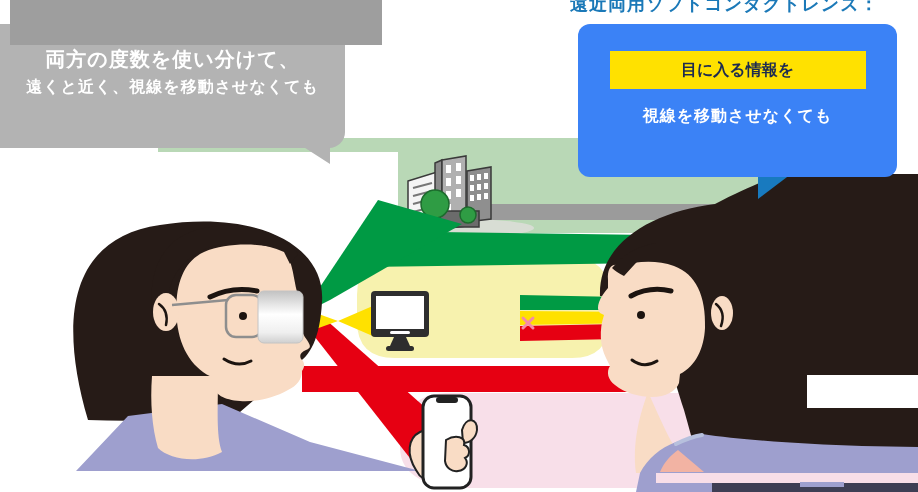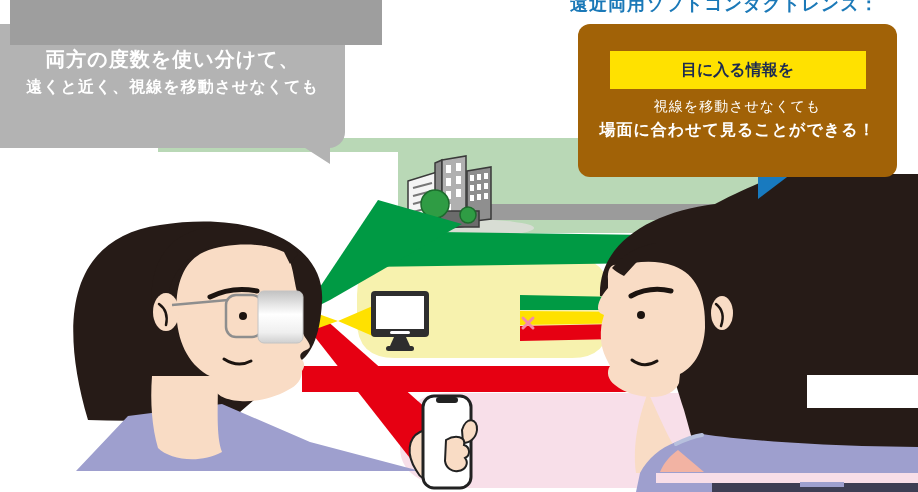--- a/index.html
+++ b/index.html
@@ -10,29 +10,29 @@
   .gray-bubble{position:absolute;left:0;top:24px;width:345px;height:124px;background:#b3b3b3;
                border-radius:0 16px 16px 0;z-index:4;color:#fff;text-align:center;box-sizing:border-box;padding-top:20px;}
   .gray-bubble .t1{font-size:20px;font-weight:bold;line-height:30px;letter-spacing:1px;}
   .gray-bubble .t2{font-size:16px;font-weight:bold;line-height:25px;letter-spacing:1px;}
   .gray-tail{position:absolute;left:302px;top:146px;width:0;height:0;border-top:18px solid #b3b3b3;
              border-left:28px solid transparent;z-index:3;}
   .cat-bar{position:absolute;left:10px;top:0;width:372px;height:45px;background:#9e9e9e;z-index:5;}
   
   .top-label{position:absolute;left:570px;top:-8px;font-size:18px;font-weight:bold;color:#1b79b8;
              letter-spacing:1px;z-index:5;white-space:nowrap;}
-  .blue-bubble{position:absolute;left:578px;top:24px;width:319px;height:153px;background:#a16207;
+  .blue-bubble{position:absolute;left:578px;top:24px;width:319px;height:153px;background:#3b82f6;
                border-radius:12px;z-index:4;text-align:center;box-sizing:border-box;padding-top:27px;}
   .blue-tail{position:absolute;left:758px;top:171px;width:0;height:0;border-top:28px solid #187abf;
              border-right:37px solid transparent;z-index:3;}
   .badge{width:256px;height:38px;margin:0 auto;background:#ffe100;color:#1d2b50;
          display:flex;align-items:center;justify-content:center;gap:4px;}
   .badge .pfx{font-size:16px;font-weight:bold;}
   .badge .emp{font-size:23px;font-weight:bold;letter-spacing:1px;}
-  .blue-bubble .l1{margin-top:9px;font-size:14px;font-weight:normal;color:#fff;letter-spacing:1px;}
+  .blue-bubble .l1{margin-top:17px;font-size:16px;font-weight:bold;color:#fff;letter-spacing:1px;}
   .blue-bubble .l2{margin-top:4px;font-size:16px;font-weight:bold;color:#fff;letter-spacing:1px;}
   
   .white-rect{position:absolute;left:807px;top:375px;width:111px;height:33px;background:#fff;z-index:3;}
   .pink-strip{position:absolute;left:656px;top:473px;width:262px;height:10px;background:#f8dee8;z-index:3;}
   .navy-bar{position:absolute;left:712px;top:483px;width:206px;height:9px;background:#3e3e54;z-index:3;}
   .purple-frag{position:absolute;left:800px;top:482px;width:44px;height:5px;background:#9e9fce;z-index:4;}
 </style>
 </head>
 <body>
 
@@ -182,21 +182,20 @@
   </div>
 
   <div class="top-label">遠近両用ソフトコンタクトレンズ：</div>
 
   <div class="blue-tail"></div>
   <div class="blue-bubble">
     <div class="badge">
       <span class="pfx">目に入る情報を</span>
     </div>
     <div class="l1">視線を移動させなくても</div>
-    <div class="l2">場面に合わせて見ることができる！</div>
   </div>
 
   <div class="white-rect"></div>
   <div class="pink-strip"></div>
   <div class="navy-bar"></div>
   <div class="purple-frag"></div>
 
 </div>
 
 </body></html>

